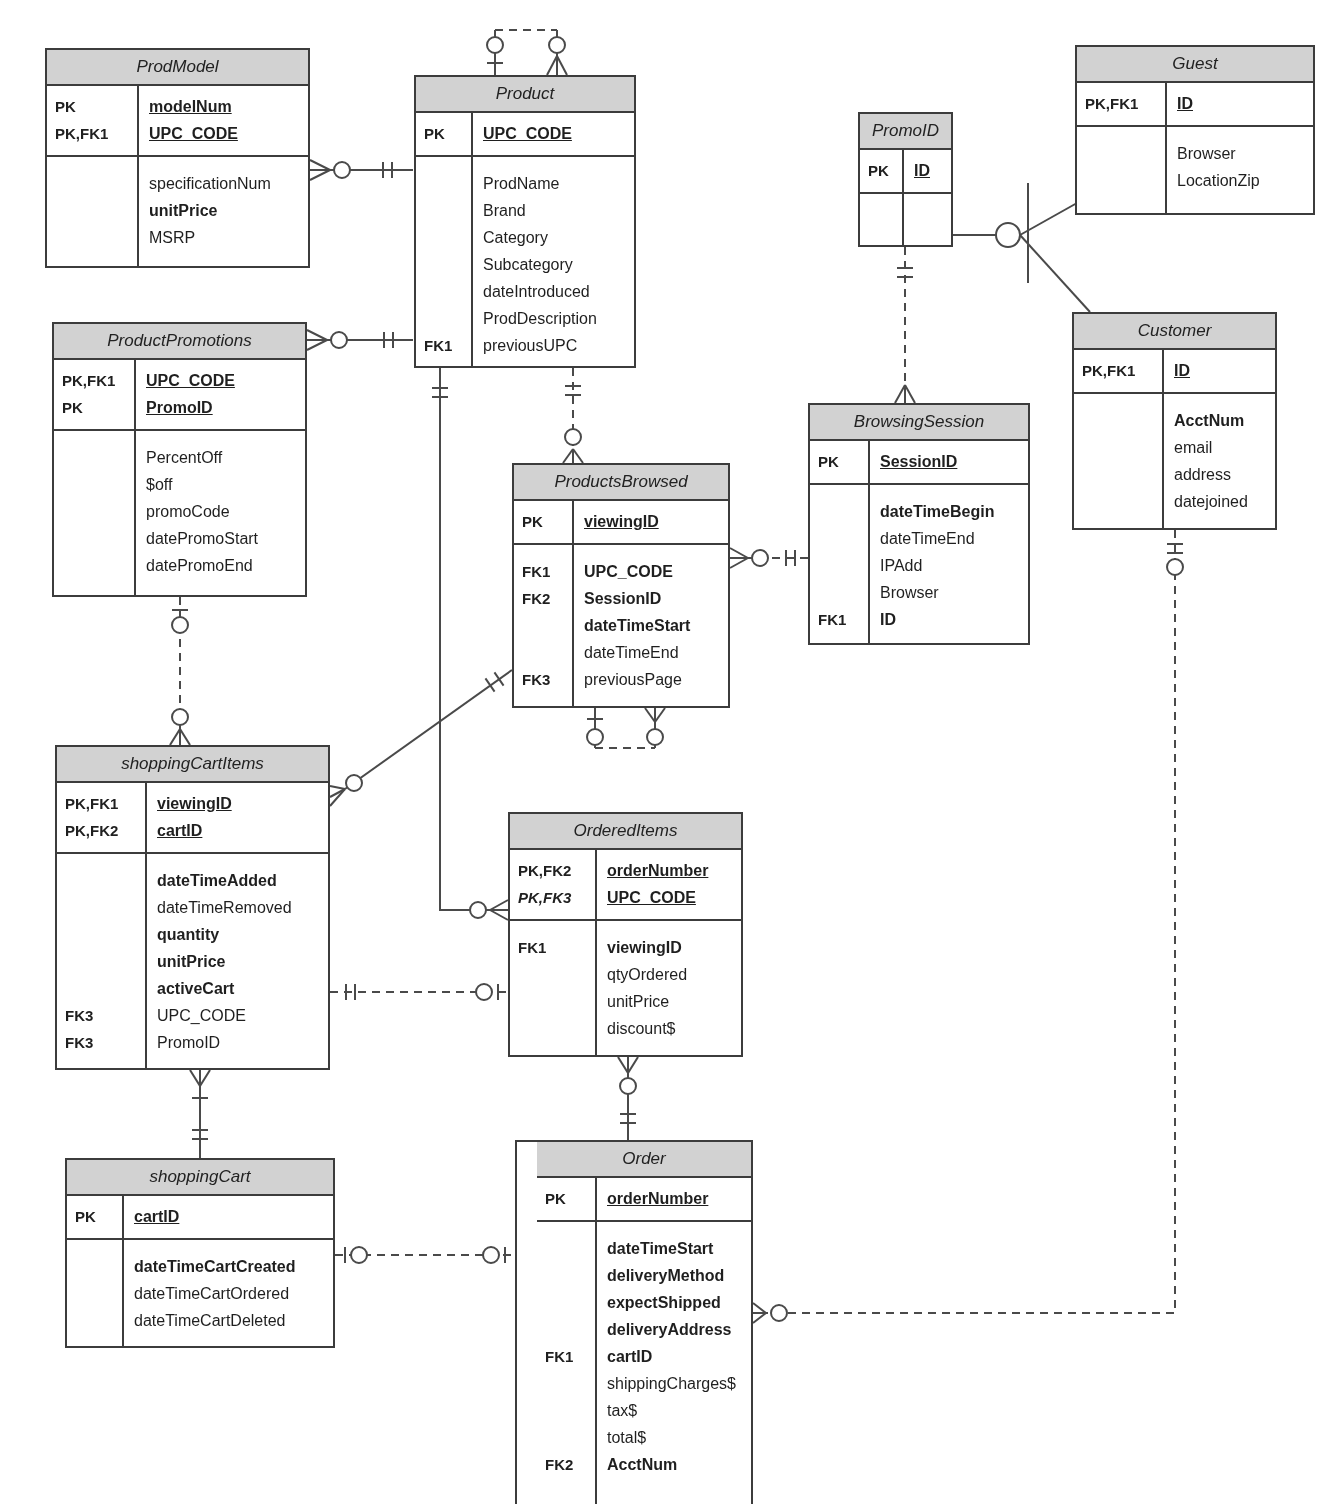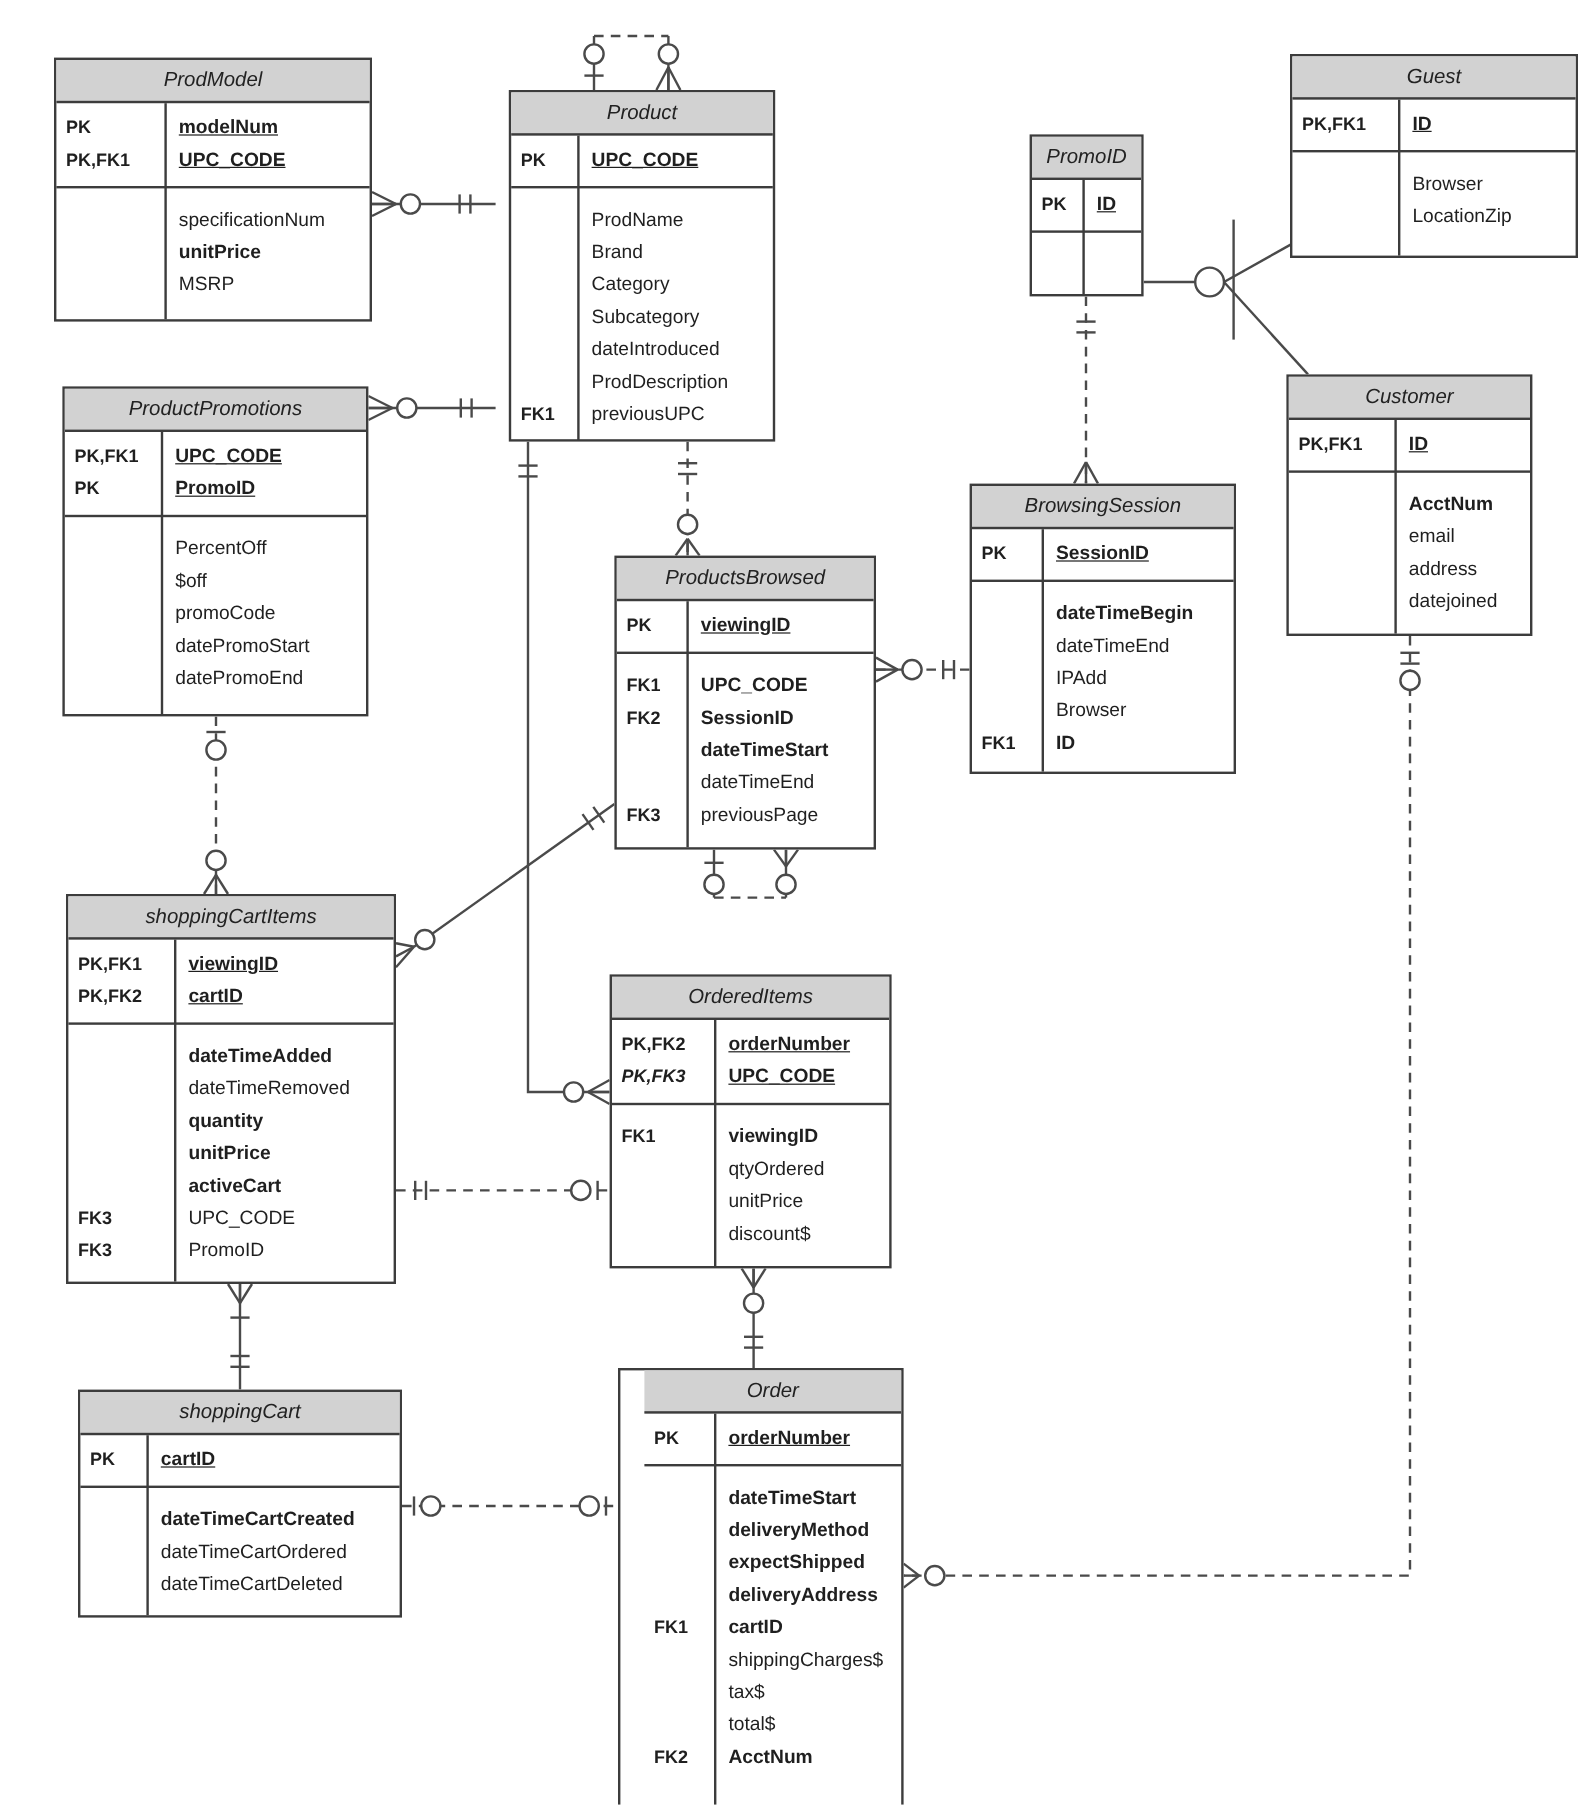--- a/index.html
+++ b/index.html
@@ -200,21 +200,21 @@
             <span class="kcol" style="width: 90px;"></span>
             <span class="acol bold">unitPrice</span>
           </div>
           <div class="row">
             <span class="kcol" style="width: 90px;"></span>
             <span class="acol">MSRP</span>
           </div>
         </div>
     </div>
   </div>
-    <div class="entity" style="left: 424px; top: 75px; width: 222px; height: 293px;">
+    <div class="entity" style="left: 414px; top: 75px; width: 222px; height: 293px;">
     <div class="entity-header">Product</div>
     <div class="entity-body">
       <div class="key-divider" style="left: 55px;"></div>
       <div class="key-section">
           <div class="row">
             <span class="kcol" style="width: 55px;">PK</span>
             <span class="acol key-attr">UPC_CODE</span>
           </div>
         </div>
       <div class="attr-section">

